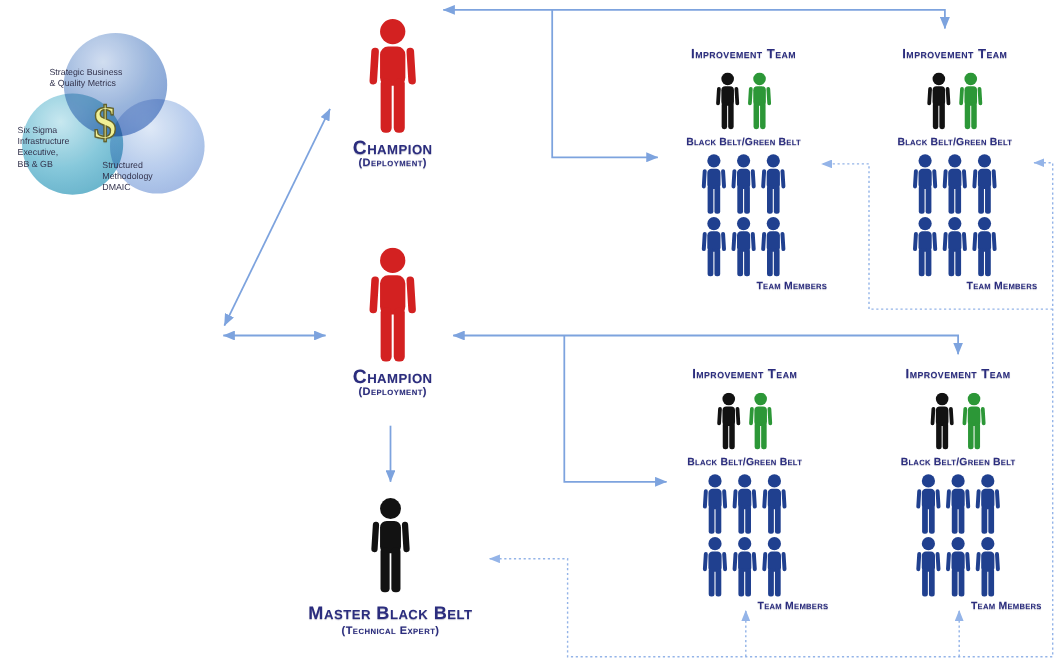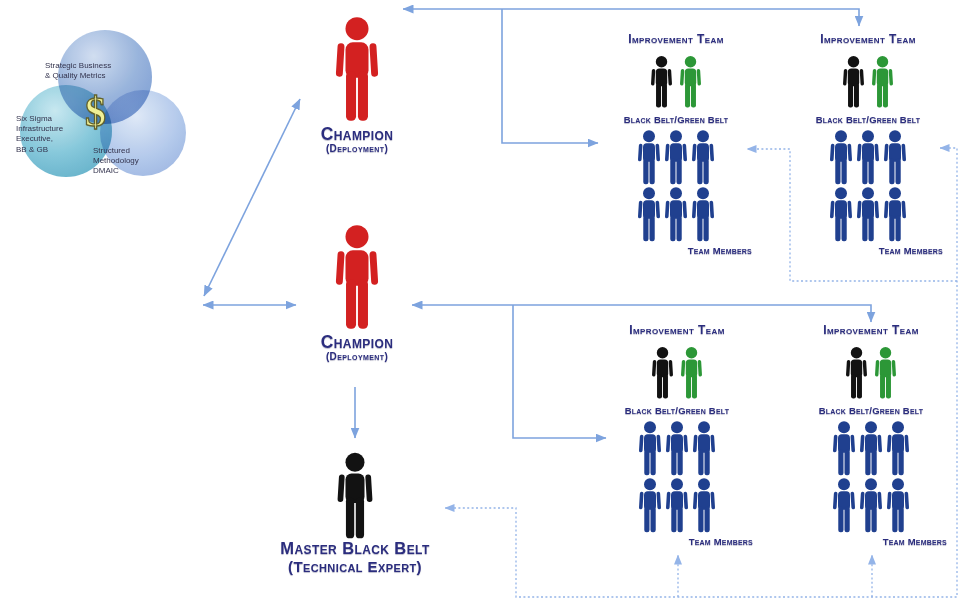--- a/index.html
+++ b/index.html
@@ -1,21 +1,21 @@
 <!DOCTYPE html>
 <html><head>
 <meta charset="utf-8">
 <style>
   html,body{margin:0;padding:0;background:#fff;}
   #stage{position:relative;width:962px;height:604px;background:#ffffff;overflow:hidden;
          font-family:"Liberation Sans",sans-serif;}
   .abs{position:absolute;}
   .overlay{position:absolute;left:0;top:0;pointer-events:none;}
   .sc{font-variant:small-caps;font-weight:bold;color:#2b2d7e;text-align:center;
-      letter-spacing:.4px;text-shadow:0 .5px .7px rgba(40,40,90,.30);line-height:1.08;}
+      letter-spacing:.4px;text-shadow:0 .5px .7px rgba(40,40,90,.30);line-height:1.08;margin-top:10px;}
   
   .vcircle{position:absolute;border-radius:50%;mix-blend-mode:multiply;opacity:.95;}
   .vc1{background:radial-gradient(circle at 38% 28%, #cfdcf0 0%, #93b0da 50%, #6e92cf 100%);}
   .vc2{background:radial-gradient(circle at 38% 28%, #c5e7ef 0%, #7ec4d8 50%, #4fa4c1 100%);}
   .vc3{background:radial-gradient(circle at 42% 30%, #dde8f7 0%, #afc6ea 55%, #90acdd 100%);}
   .vtext{position:absolute;z-index:5;color:#33334d;font-size:8px;
          line-height:1.28;font-weight:500;}
   .dollar{position:absolute;z-index:6;font-family:"Liberation Serif",serif;font-weight:bold;
           font-size:42px;color:#f0f095;-webkit-text-stroke:1.3px #62622e;
           text-shadow:0 1px 1px rgba(60,60,20,.35);}
@@ -32,21 +32,21 @@
   .members-label{margin-top:4px;text-align:right;}
   
   .role-block{position:absolute;text-align:center;}
   .role-block .fig{margin:0 auto;}
   .big-title{font-size:17.5px;margin-top:3px;}
   .sub-role{font-size:10px;margin-top:0;}
   .site-title{font-size:19px;}
   .site-sub{font-size:16.5px;margin-top:1px;}
   .site-role{font-size:11.5px;margin-top:2px;}
   .mbb-title{font-size:16.5px;}
-  .mbb-role{font-size:15px;margin-top:1px;}
+  .mbb-role{font-size:10px;margin-top:1px;}
 </style>
 </head>
 <body>
 
 <div id="stage">
 
   <svg width="0" height="0" style="position:absolute">
     <defs>
       <g id="person">
         <circle cx="22" cy="11" r="11"></circle>

